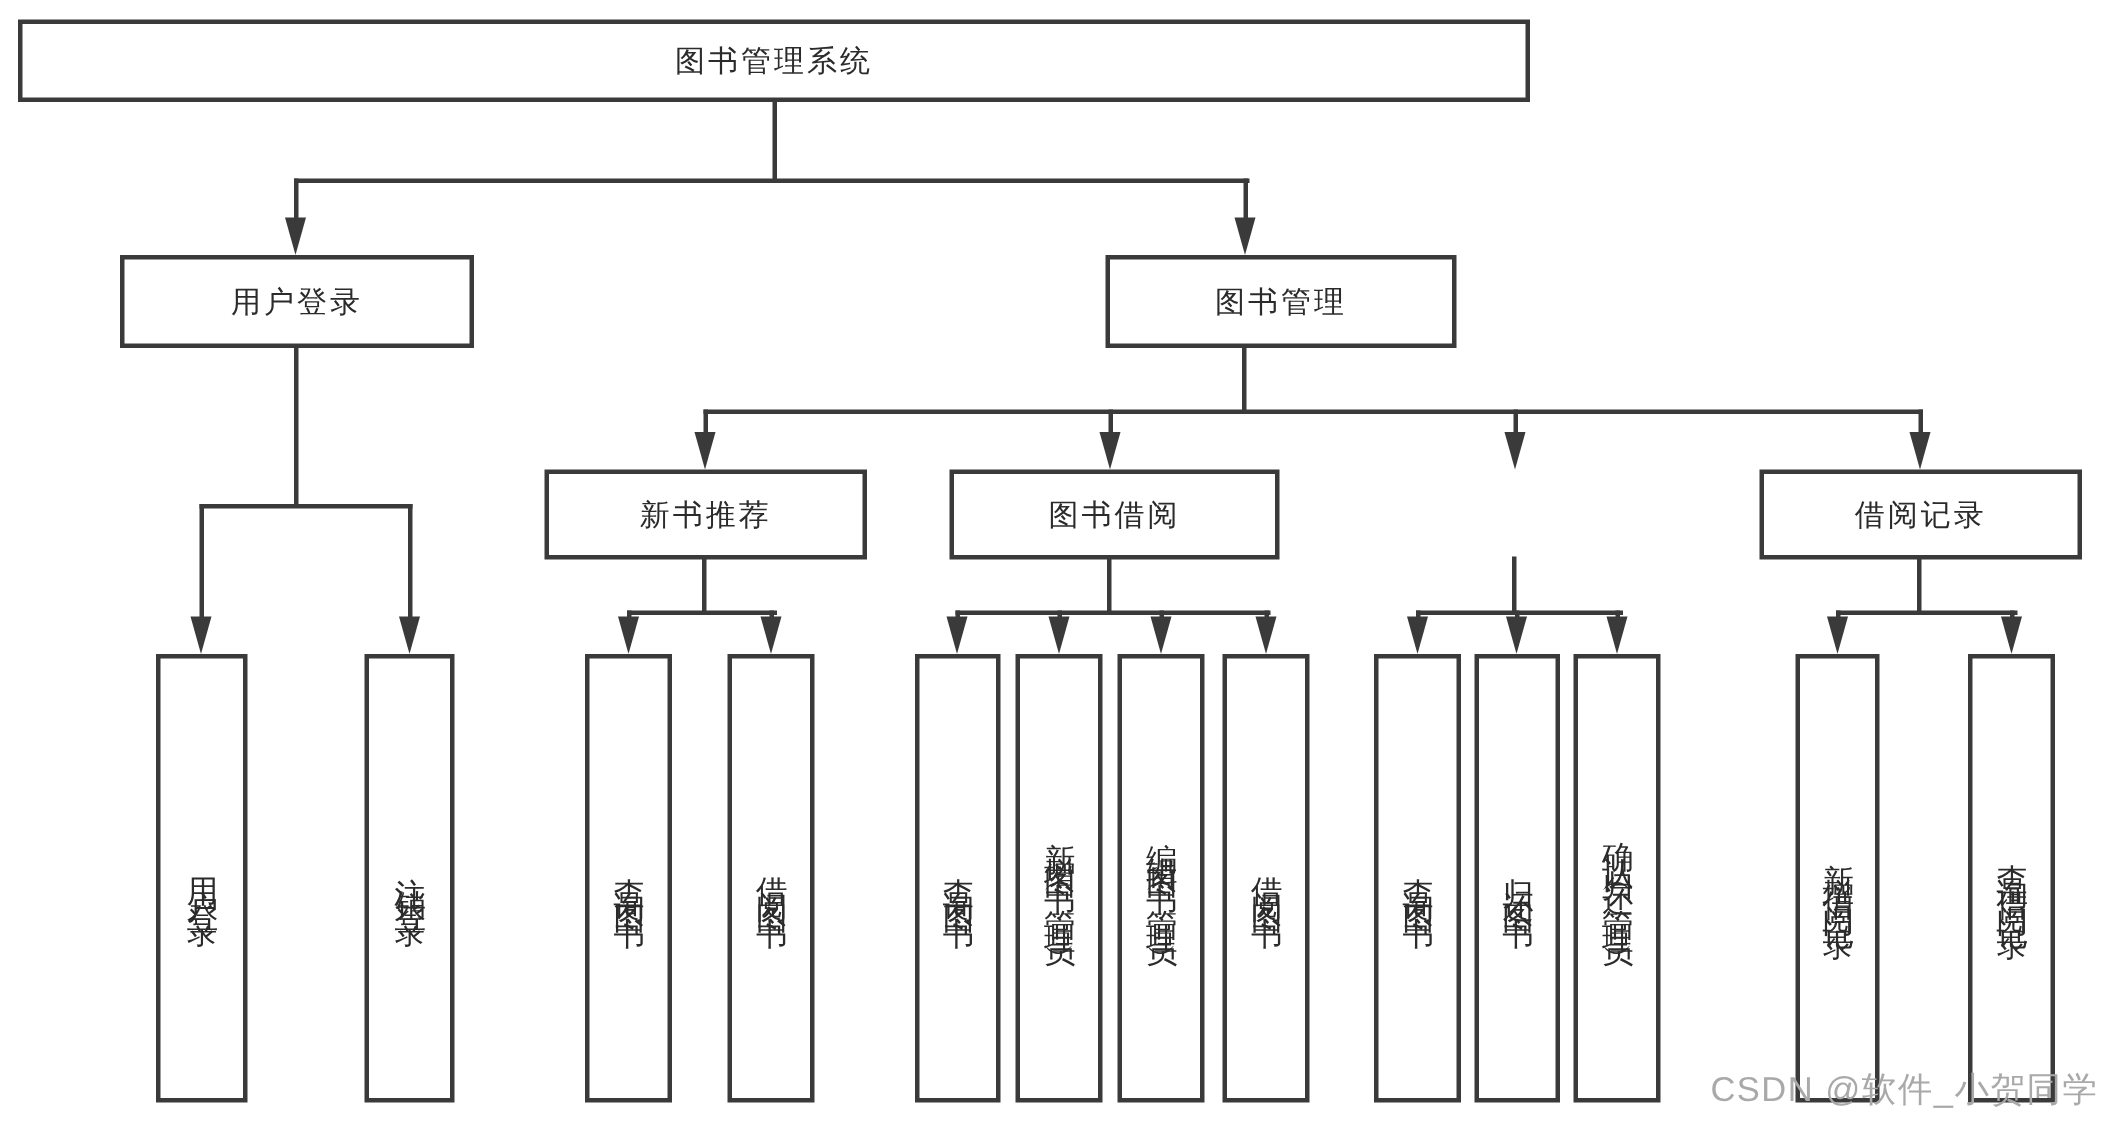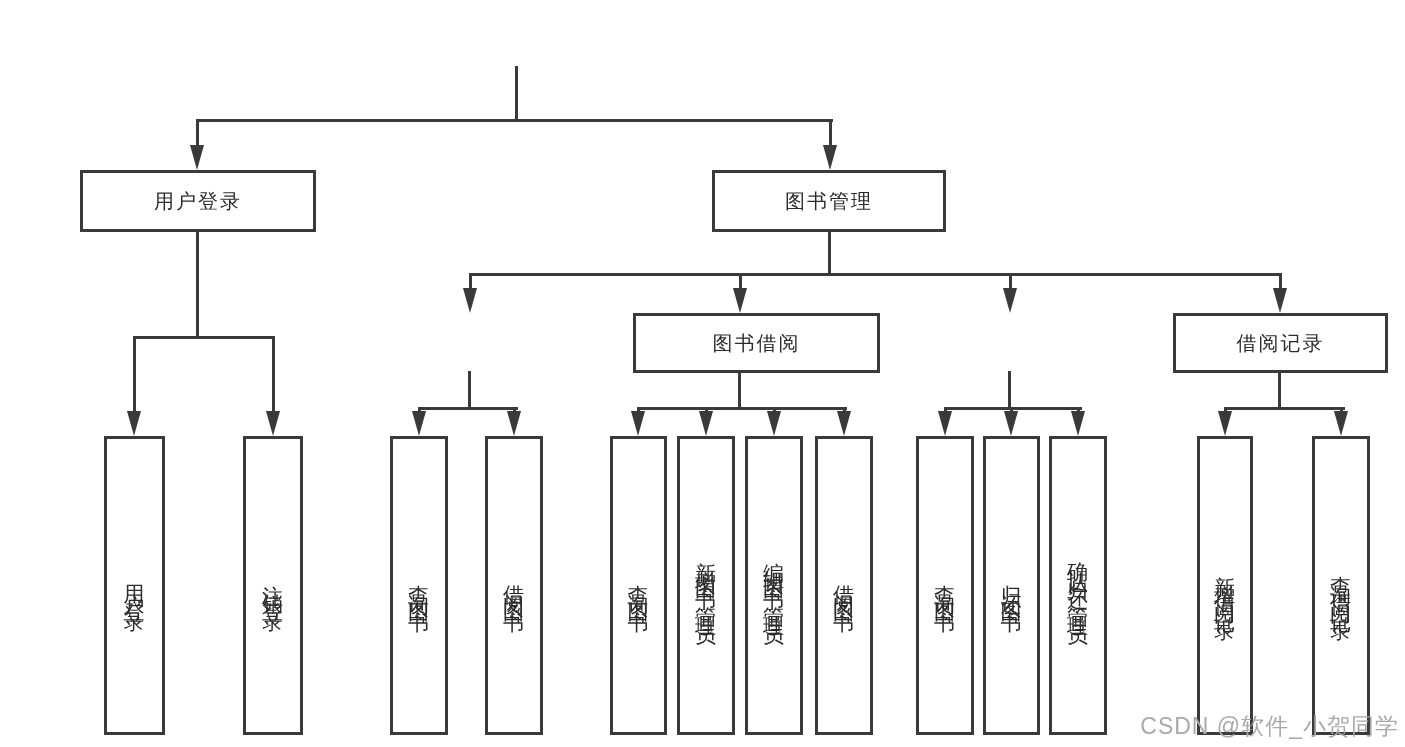--- a/index.html
+++ b/index.html
@@ -56,32 +56,35 @@
     z-index:5;
     white-space:nowrap;
     margin-top:32px;
   }
 </style>
 </head>
 <body>
 
 <div class="canvas">
 
+  <div class="box" style="left:12px;top:13px;width:1008px;height:55px;">
+    <span>图书管理系统</span>
+  </div>
 
   <div class="vl" style="left:515px;top:66px;height:54px;"></div>
   <div class="hl" style="left:196px;top:119px;width:637px;"></div>
   <div class="vl" style="left:196px;top:119px;height:27px;"></div>
   <div class="vl" style="left:829px;top:119px;height:27px;"></div>
   <div class="ar" style="left:190px;top:145px;"></div>
   <div class="ar" style="left:823px;top:145px;"></div>
 
   <div class="box" style="left:80px;top:170px;width:236px;height:62px;">
     <span>用户登录</span>
   </div>
-  <div class="box" style="left:712px;top:170px;width:234px;height:62px;">
+  <div class="box" style="left:737px;top:170px;width:234px;height:62px;">
     <span>图书管理</span>
   </div>
 
   <div class="vl" style="left:196px;top:230px;height:107px;"></div>
   <div class="hl" style="left:133px;top:336px;width:142px;"></div>
   <div class="vl" style="left:133px;top:336px;height:76px;"></div>
   <div class="vl" style="left:272px;top:336px;height:76px;"></div>
   <div class="ar" style="left:127px;top:411px;"></div>
   <div class="ar" style="left:266px;top:411px;"></div>
 
@@ -89,21 +92,24 @@
   <div class="hl" style="left:469px;top:273px;width:813px;"></div>
   <div class="vl" style="left:469px;top:273px;height:16px;"></div>
   <div class="vl" style="left:739px;top:273px;height:16px;"></div>
   <div class="vl" style="left:1009px;top:273px;height:16px;"></div>
   <div class="vl" style="left:1279px;top:273px;height:16px;"></div>
   <div class="ar" style="left:463px;top:288px;"></div>
   <div class="ar" style="left:733px;top:288px;"></div>
   <div class="ar" style="left:1003px;top:288px;"></div>
   <div class="ar" style="left:1273px;top:288px;"></div>
 
-  <div class="box" style="left:633px;top:313px;width:247px;height:60px;">
+  <div class="box" style="left:363px;top:313px;width:215px;height:60px;">
+    <span>新书推荐</span>
+  </div>
+  <div class="box" style="left:633px;top:313px;width:220px;height:60px;">
     <span>图书借阅</span>
   </div>
   <div class="box" style="left:1173px;top:313px;width:215px;height:60px;">
     <span>借阅记录</span>
   </div>
 
   <div class="vl" style="left:468px;top:371px;height:37px;"></div>
   <div class="hl" style="left:418px;top:407px;width:100px;"></div>
   <div class="vl" style="left:418px;top:407px;height:6px;"></div>
   <div class="vl" style="left:513px;top:407px;height:6px;"></div>

